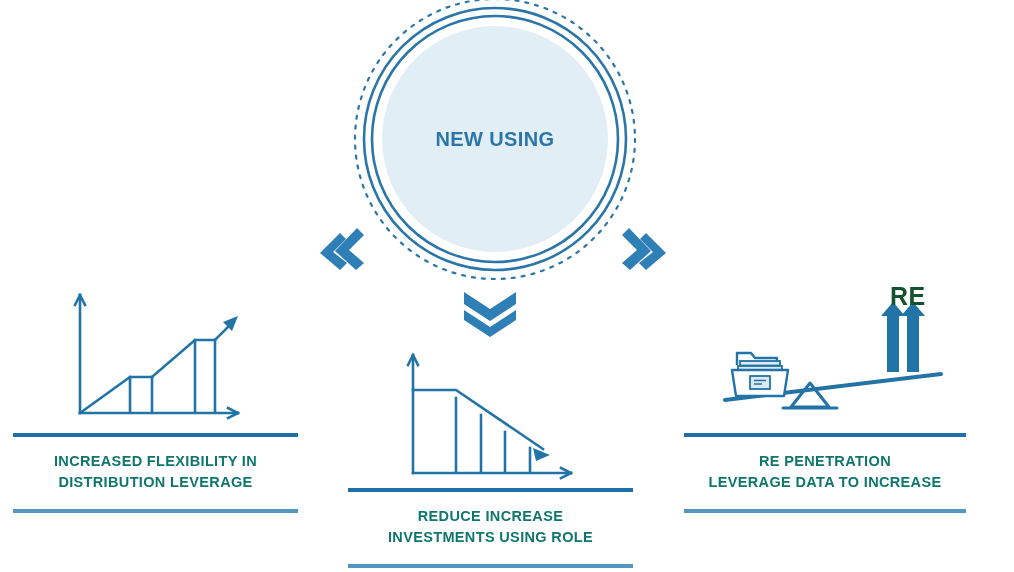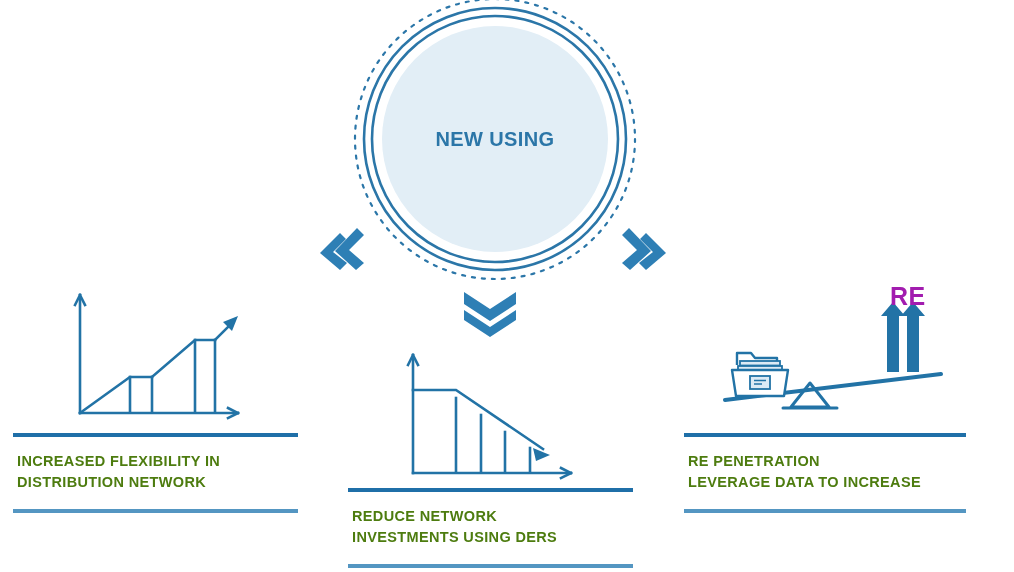--- a/index.html
+++ b/index.html
@@ -40,21 +40,22 @@
 
   
   .card{position:absolute;}
   .rule-top{
     height:4px;background:#1F6FA8;width:100%;
   }
   .rule-bottom{
     height:4px;background:#2E7FB5;width:100%;opacity:.82;
   }
   .card-text{
-    color:#4d7c0f;
+    text-align:center;
+    color:#0f766e;
     font-size:14.5px;
     font-weight:bold;
     letter-spacing:.35px;
     line-height:1.45;
     padding:14px 4px 16px 4px;
   }
   .card-text div{white-space:nowrap;}
 
   .card-left{left:13px;top:433px;width:285px;}
   .card-mid{left:348px;top:488px;width:285px;}
@@ -64,21 +65,21 @@
   .icon{position:absolute;}
   .icon-left{left:60px;top:285px;}
   .icon-mid{left:393px;top:345px;}
   .icon-right{left:715px;top:282px;}
 
   .re-text{
     position:absolute;
     left:175px;top:0px;
     font-size:25px;
     font-weight:bold;
-    color:#a21caf;
+    color:#14532d;
     letter-spacing:.5px;
   }
 </style>
 </head>
 <body>
 
 <div class="stage">
 
   <div class="hub">
     <svg width="286" height="286" viewBox="0 0 286 286">
@@ -190,30 +191,30 @@
         <path d="M178 96 L178 40 L172 40 L184 26 L196 40 L190 40 L190 96 Z" transform="translate(-6,-6) scale(1)"></path>
         <path d="M210 96 L210 40 L204 40 L216 26 L228 40 L222 40 L222 96 Z" transform="translate(-18,-6) scale(1)"></path>
       </g>
     </svg>
   </div>
 
   <div class="card card-left">
     <div class="rule-top"></div>
     <div class="card-text">
       <div>INCREASED FLEXIBILITY IN</div>
-      <div>DISTRIBUTION NETWORK</div>
+      <div>DISTRIBUTION LEVERAGE</div>
     </div>
     <div class="rule-bottom"></div>
   </div>
 
   <div class="card card-mid">
     <div class="rule-top"></div>
     <div class="card-text">
-      <div>REDUCE NETWORK</div>
-      <div>INVESTMENTS USING DERS</div>
+      <div>REDUCE INCREASE</div>
+      <div>INVESTMENTS USING ROLE</div>
     </div>
     <div class="rule-bottom"></div>
   </div>
 
   <div class="card card-right">
     <div class="rule-top"></div>
     <div class="card-text">
       <div>RE PENETRATION</div>
       <div>LEVERAGE DATA TO INCREASE</div>
     </div>

